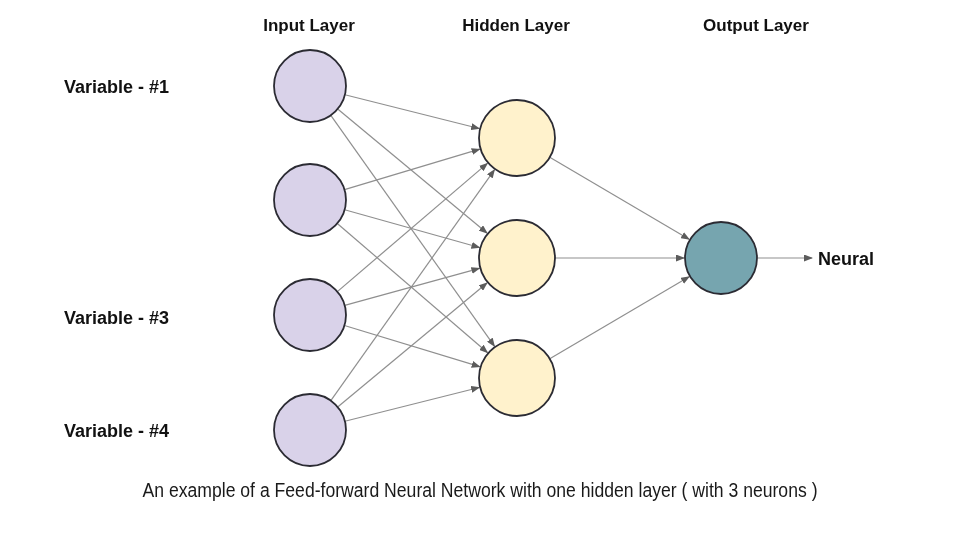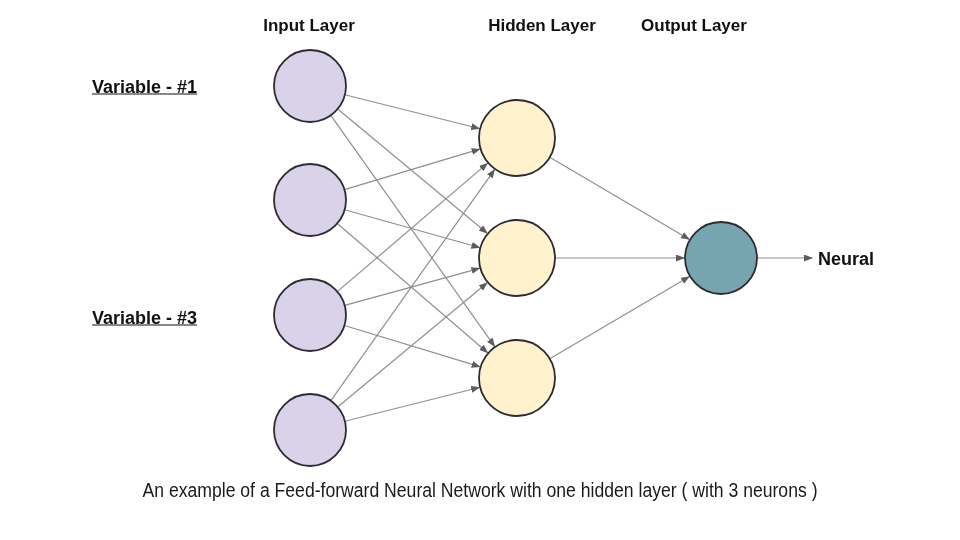--- a/index.html
+++ b/index.html
@@ -6,25 +6,25 @@
   .canvas{
     position:relative;width:960px;height:540px;background:#ffffff;
     font-family:"Liberation Sans",sans-serif;overflow:hidden;color:#111111;
   }
   #net{position:absolute;left:0;top:0;}
   .hdr{
     position:absolute;top:16px;transform:translateX(-50%);
     font-size:17px;font-weight:bold;white-space:nowrap;
   }
   #hdr-input{left:309px;}
-  #hdr-hidden{left:542px;}
-  #hdr-output{left:694px;}
+  #hdr-hidden{left:516px;}
+  #hdr-output{left:756px;}
   .varlabel{
-    position:absolute;left:92px;transform:translateY(-50%);
-    font-size:18px;font-weight:bold;white-space:nowrap;text-decoration:underline;
+    position:absolute;left:64px;transform:translateY(-50%);
+    font-size:18px;font-weight:bold;white-space:nowrap;
   }
   .out-label{
     position:absolute;left:818px;top:259px;transform:translateY(-50%);
     font-size:18px;font-weight:bold;white-space:nowrap;
   }
   .caption{
     position:absolute;top:479px;left:0;width:960px;text-align:center;
     font-size:20px;color:#1a1a1a;transform:scaleX(0.88);transform-origin:50% 50%;
     white-space:nowrap;
   }
@@ -65,17 +65,18 @@
       <circle cx="517" cy="378" r="38" fill="#fff2cc" stroke="#2b2b33" stroke-width="1.8"></circle>
       <circle cx="721" cy="258" r="36" fill="#76a5af" stroke="#2b2b33" stroke-width="1.8"></circle>
     </svg>
 
   <div class="hdr" id="hdr-input">Input Layer</div>
   <div class="hdr" id="hdr-hidden">Hidden Layer</div>
   <div class="hdr" id="hdr-output">Output Layer</div>
 
   <div class="varlabel" style="top:87px;">Variable - #1</div>
   <div class="varlabel" style="top:318px;text-align:right;">Variable - #3</div>
+  <div class="varlabel" style="top:431px;">Variable - #4</div>
 
   <div class="out-label">Neural</div>
 
   <div class="caption">An example of a Feed-forward Neural Network with one hidden layer ( with 3 neurons )</div>
 </div>
 
 </body></html>

